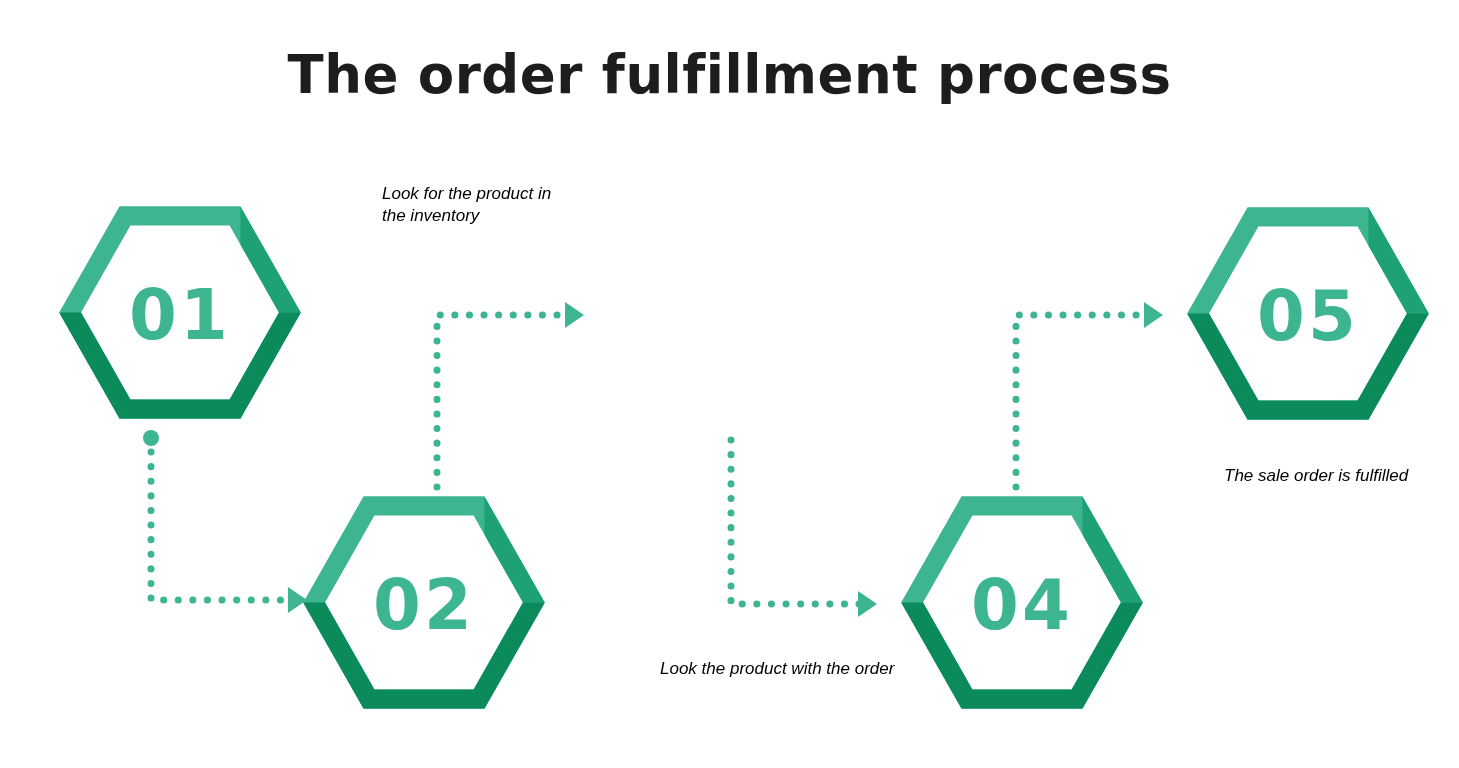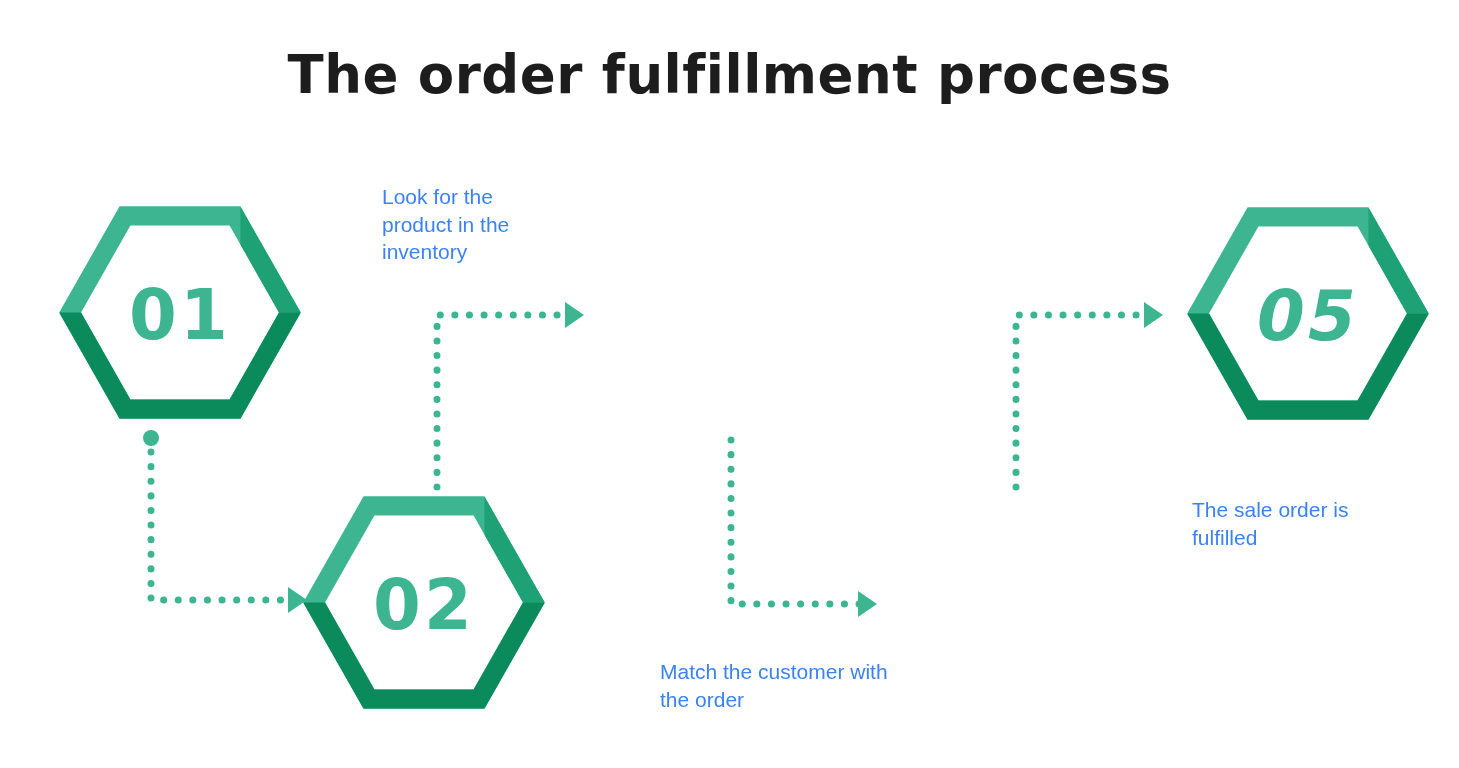--- a/index.html
+++ b/index.html
@@ -9,29 +9,29 @@
   .page-title{position:absolute;left:0;top:44px;width:100%;margin:0;
       text-align:center;font-size:53px;font-weight:700;letter-spacing:0.5px;
       font-family:"DejaVu Sans","Liberation Sans",sans-serif;color:#1d1d1d;}
   svg.connectors{position:absolute;left:0;top:0;width:1459px;height:768px;}
   .hex{position:absolute;width:250px;height:225px;}
   .hex svg{display:block;width:100%;height:100%;}
   .hex1{left:55px;top:200px;}
   .hex2{left:299px;top:490px;}
   .hex3{left:607px;top:201px;}
   .hex4{left:897px;top:490px;}
-  .hex5{left:1183px;top:201px;font-style:italic;}
+  .hex5{left:1183px;top:201px;}
   .hex .num{font-family:"DejaVu Sans","Liberation Sans",sans-serif;
       font-weight:bold;font-size:66px;letter-spacing:3px;fill:#3db591;}
-  .step-label{position:absolute;font-size:21px;line-height:1.32;color:#3b82f6;}
+  .step-label{position:absolute;font-size:17px;line-height:1.32;color:#000000;font-style:italic;}
   .label1{left:95px;top:655px;width:205px;}
   .label2{left:382px;top:183px;width:175px;}
   .label3{left:660px;top:658px;width:240px;}
   .label4{left:965px;top:183px;width:200px;}
-  .label5{left:1192px;top:465px;width:205px;margin-top:31px;}
+  .label5{left:1224px;top:465px;width:205px;}
 </style>
 </head>
 <body>
 
 <div class="stage">
 
   <svg width="0" height="0" style="position:absolute" aria-hidden="true">
     <defs>
       <clipPath id="hexring" clipPathUnits="userSpaceOnUse">
         <path clip-rule="evenodd" d="M4,108 L62,6 L178,6 L236,108 L178,210 L62,210 Z
@@ -74,30 +74,41 @@
                M25,108 L72.4,24.4 L167.6,24.4 L215,108 L167.6,191.6 L72.4,191.6 Z"></path>
       <g clip-path="url(#hexring)">
         <polygon points="178,6 236,108 178,108" fill="#1ea175"></polygon>
         <rect x="0" y="108" width="240" height="108" fill="#0b8a5c"></rect>
       </g>
       <text class="num" x="120" y="110" text-anchor="middle" dominant-baseline="central">02</text>
     </svg>
   </div>
 
 
+  <div class="hex hex4">
+    <svg viewBox="0 0 240 216">
+      <path fill="#3db591" fill-rule="evenodd" d="M4,108 L62,6 L178,6 L236,108 L178,210 L62,210 Z
+               M25,108 L72.4,24.4 L167.6,24.4 L215,108 L167.6,191.6 L72.4,191.6 Z"></path>
+      <g clip-path="url(#hexring)">
+        <polygon points="178,6 236,108 178,108" fill="#1ea175"></polygon>
+        <rect x="0" y="108" width="240" height="108" fill="#0b8a5c"></rect>
+      </g>
+      <text class="num" x="120" y="110" text-anchor="middle" dominant-baseline="central">04</text>
+    </svg>
+  </div>
 
   <div class="hex hex5">
     <svg viewBox="0 0 240 216">
       <path fill="#3db591" fill-rule="evenodd" d="M4,108 L62,6 L178,6 L236,108 L178,210 L62,210 Z
                M25,108 L72.4,24.4 L167.6,24.4 L215,108 L167.6,191.6 L72.4,191.6 Z"></path>
       <g clip-path="url(#hexring)">
         <polygon points="178,6 236,108 178,108" fill="#1ea175"></polygon>
         <rect x="0" y="108" width="240" height="108" fill="#0b8a5c"></rect>
       </g>
       <text class="num" x="120" y="110" text-anchor="middle" dominant-baseline="central">05</text>
     </svg>
   </div>
 
   <div class="step-label label2">Look for the product in the inventory</div>
-  <div class="step-label label3">Match the customer with the order</div>
+  <div class="step-label label3">Look the product with the order</div>
   <div class="step-label label5">The sale order is fulfilled</div>
 
 </div>
 
 </body></html>

